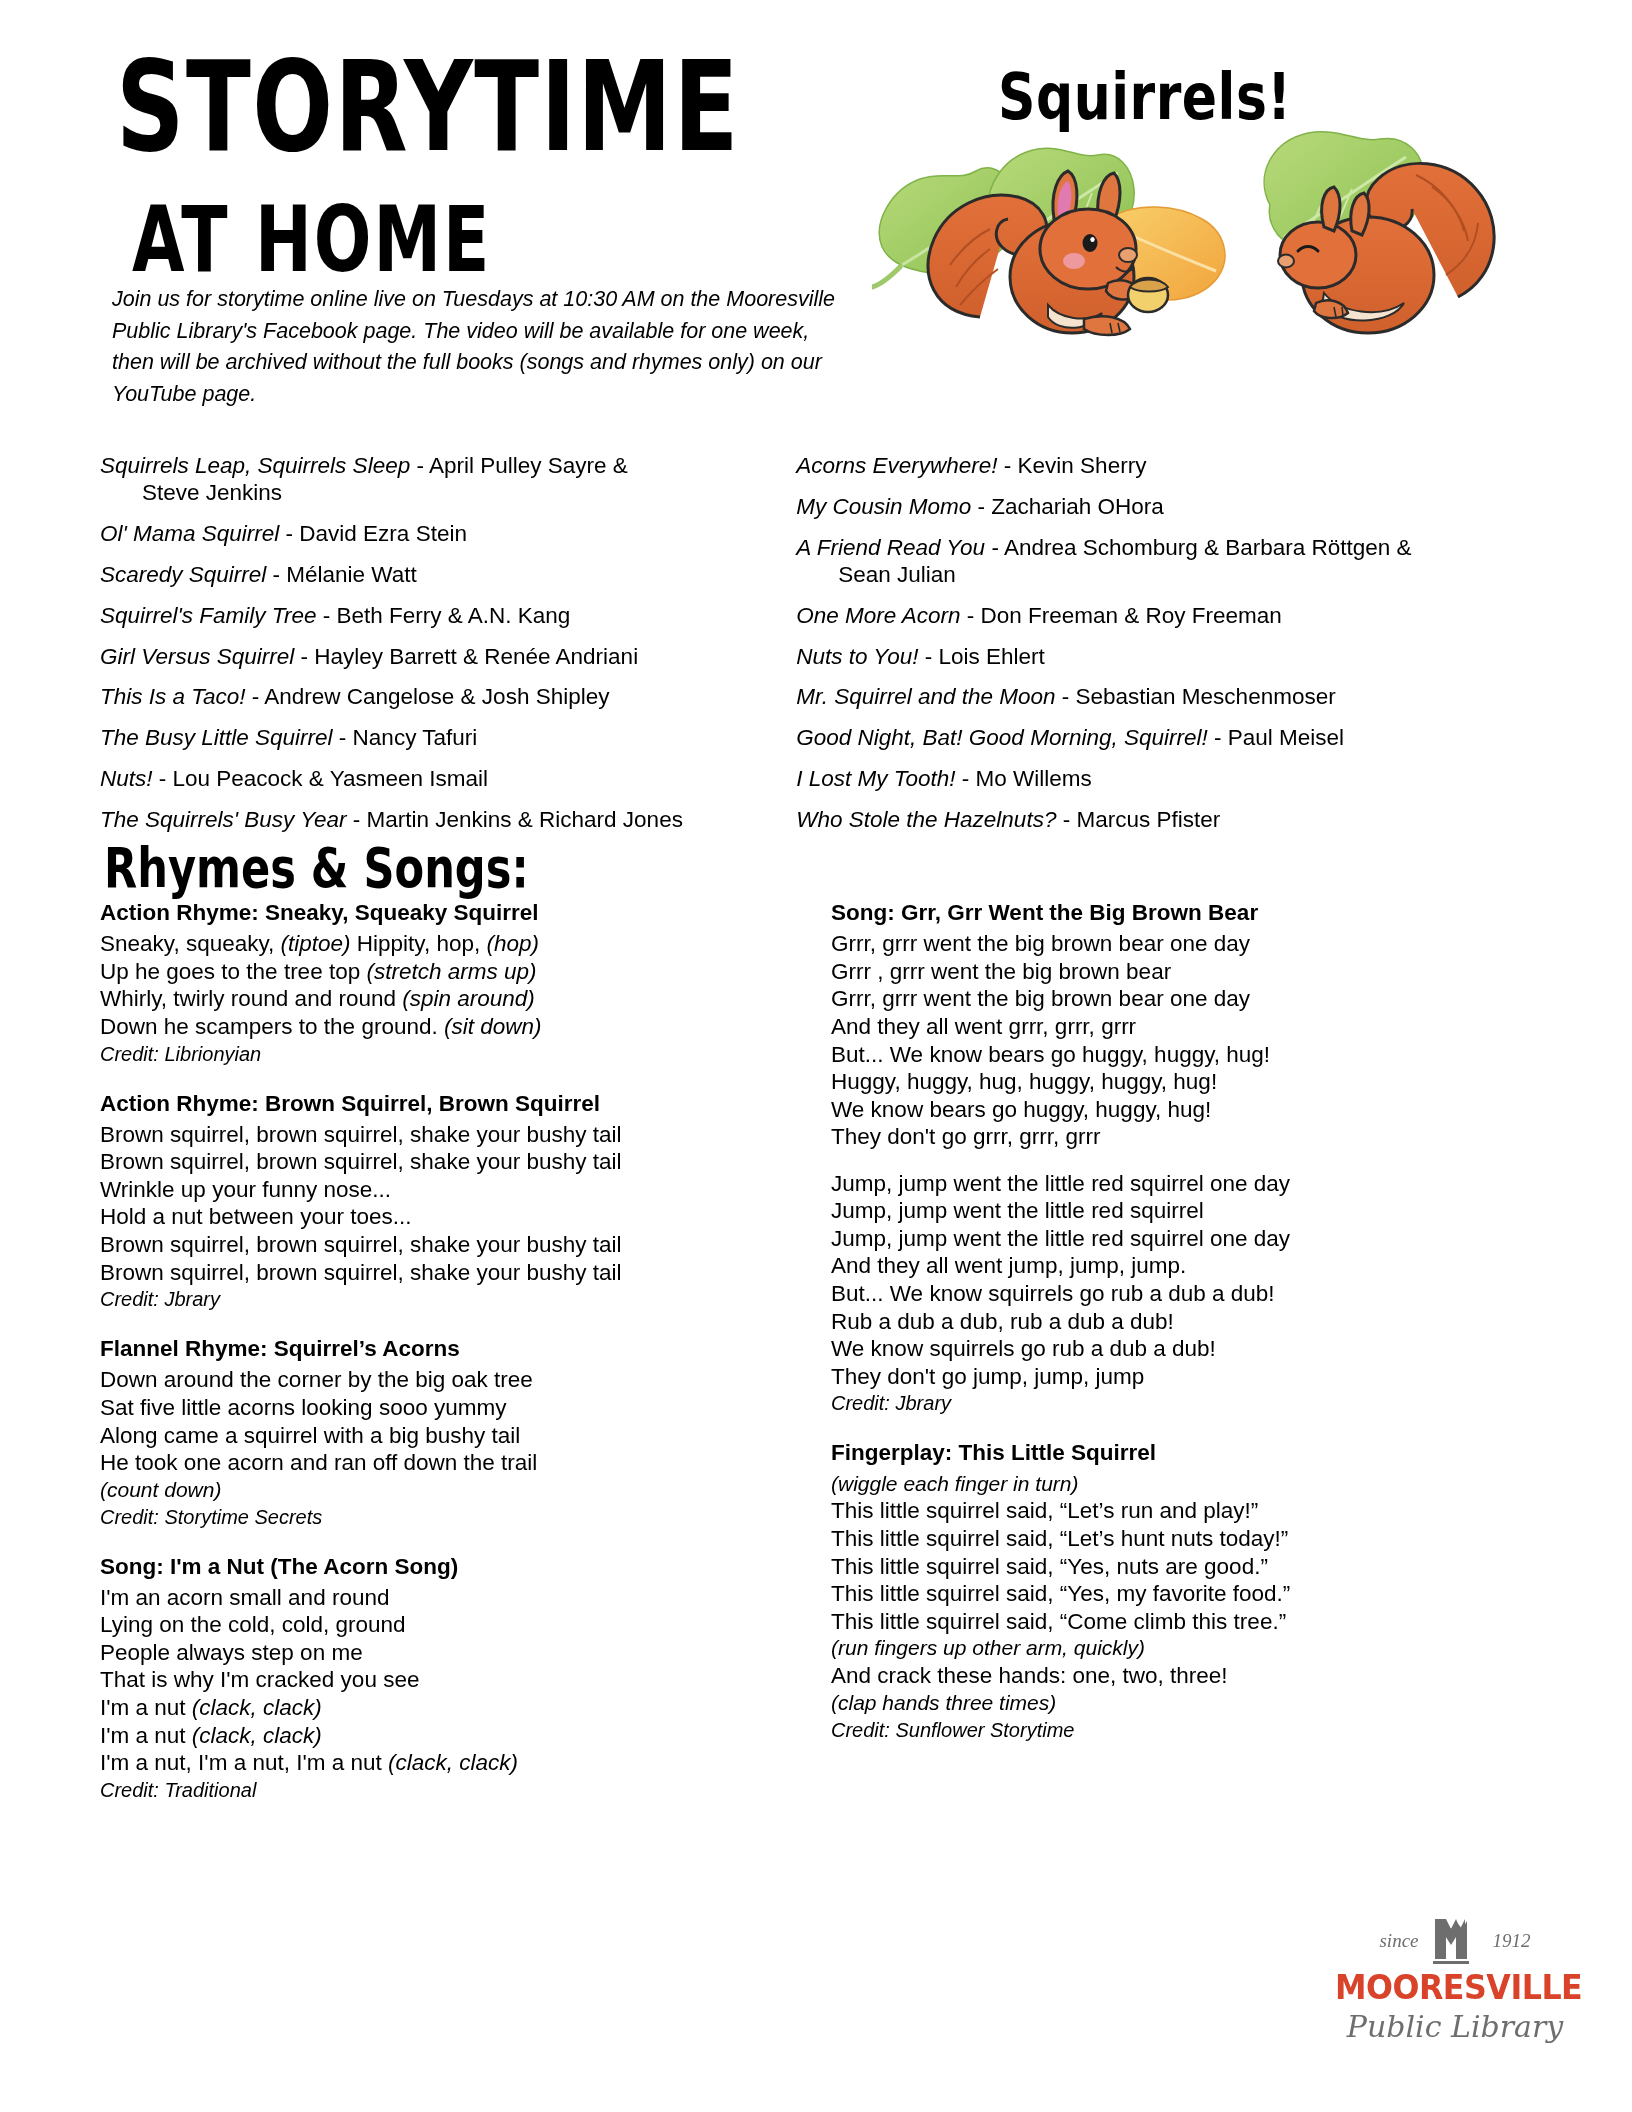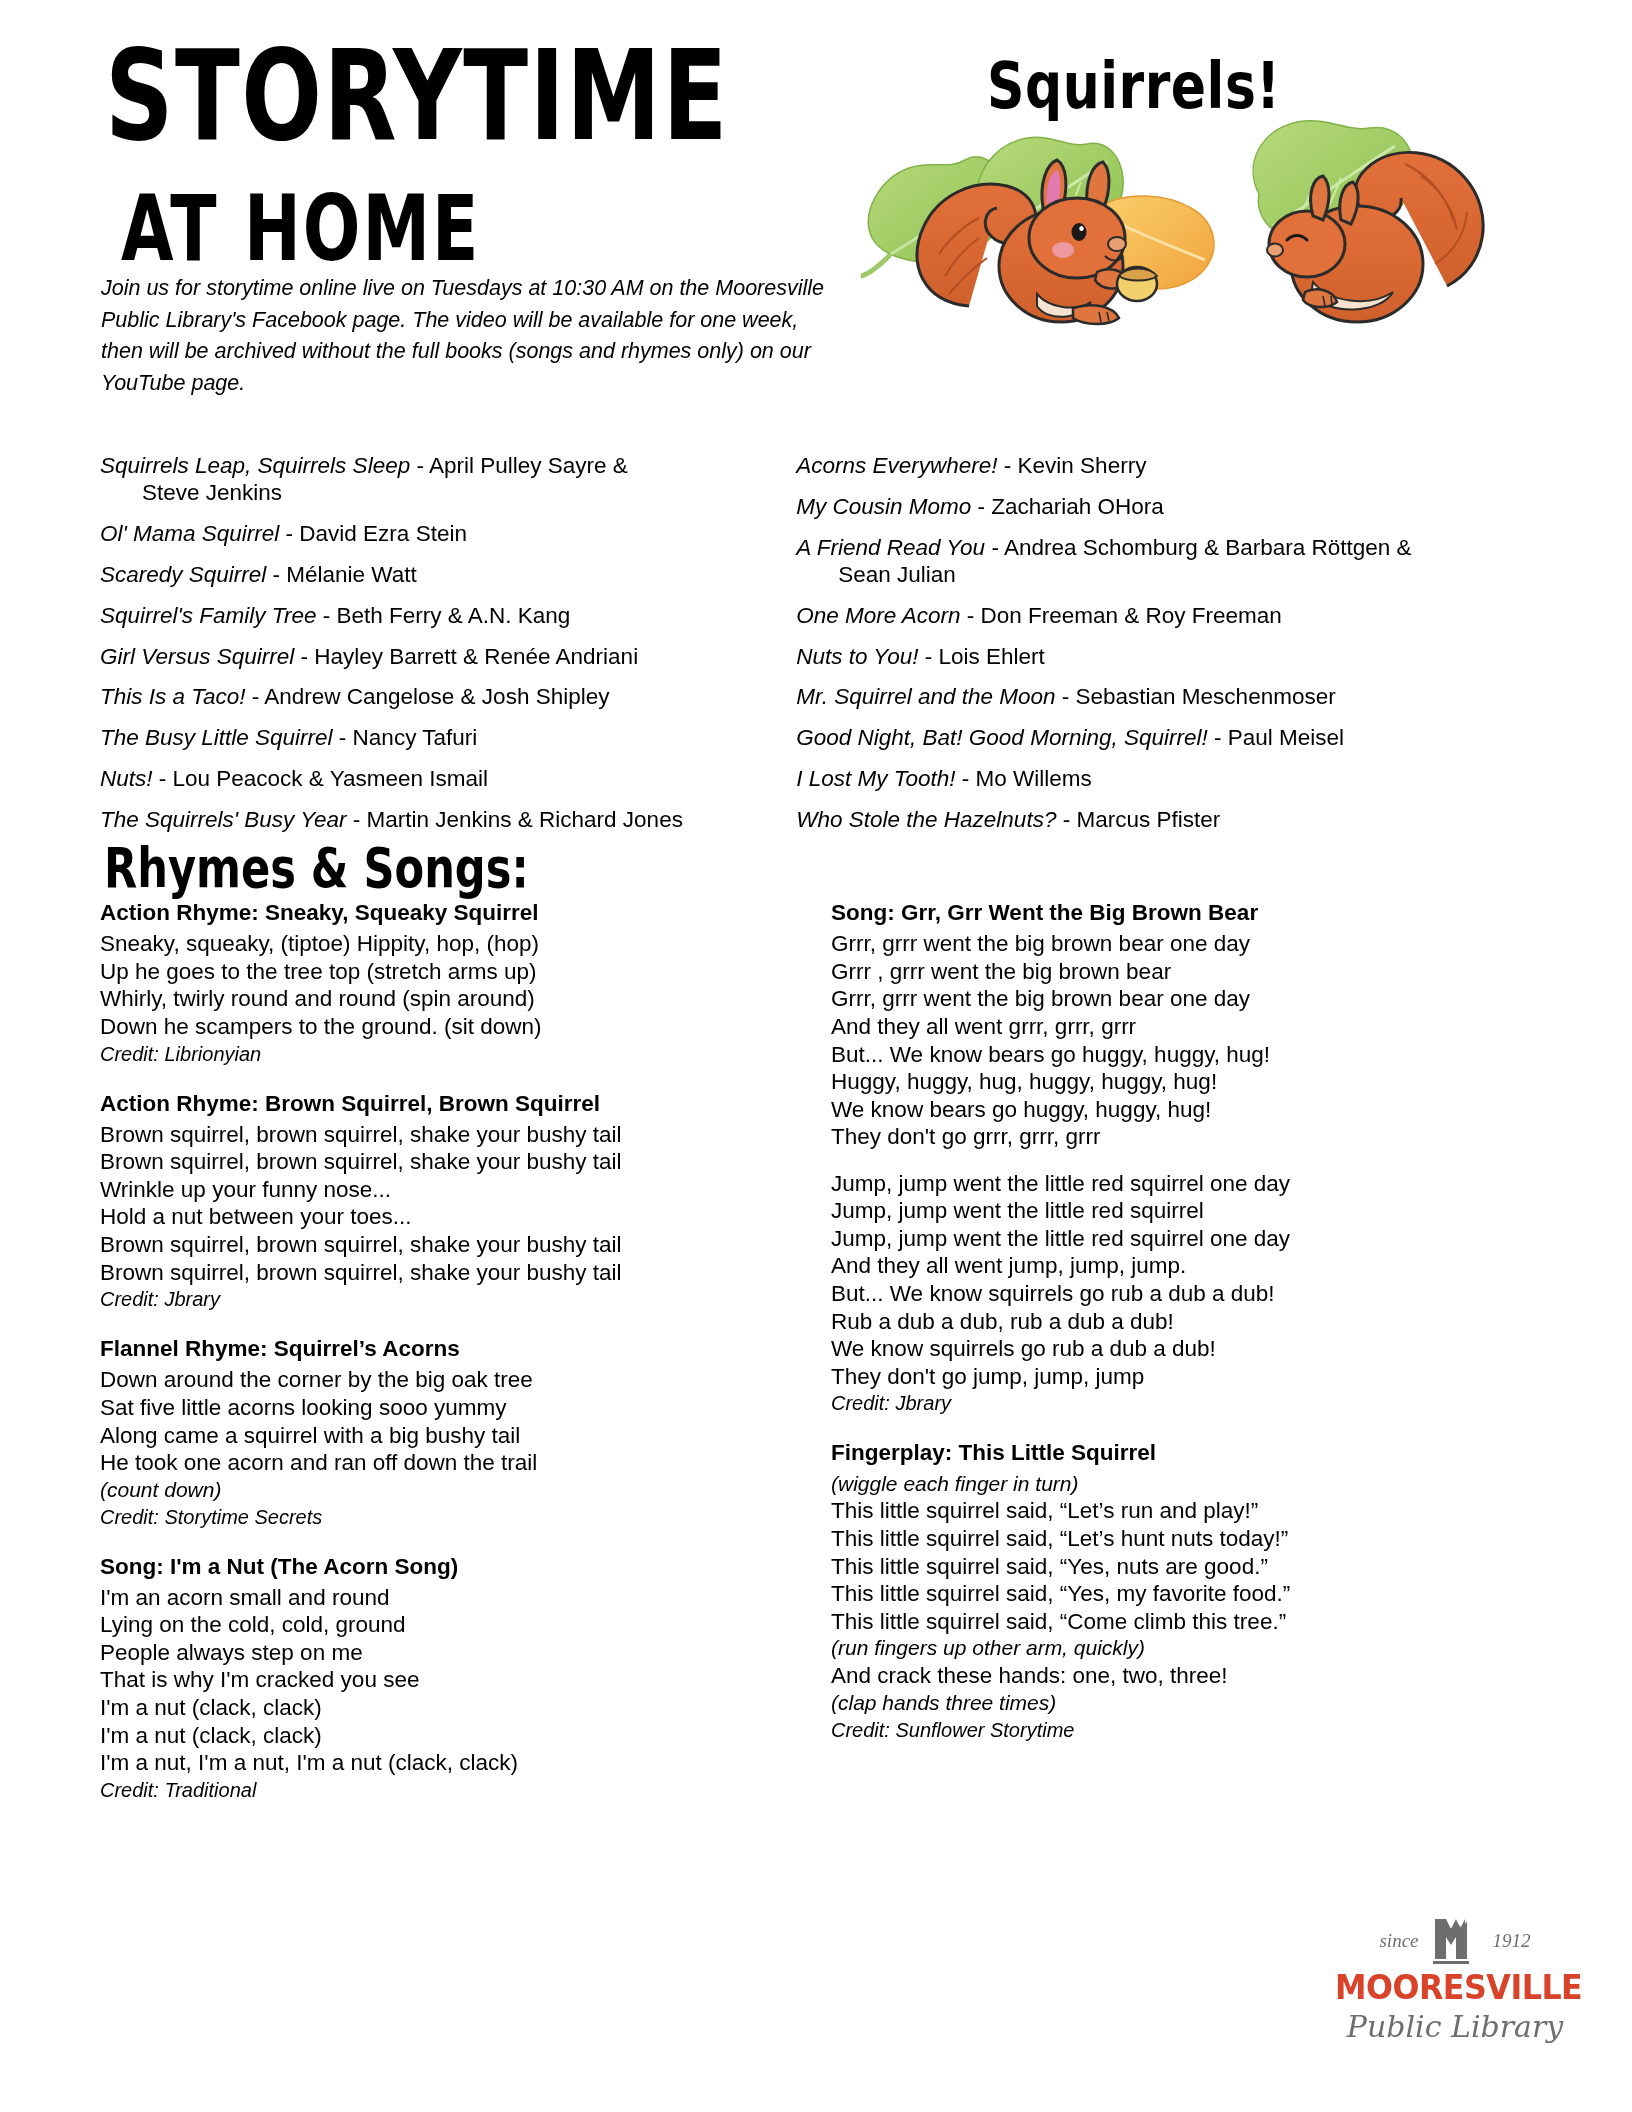--- a/index.html
+++ b/index.html
@@ -14,21 +14,21 @@
     color: #000000;
     position: relative;
     overflow: hidden;
   }
 
   .page {
     position: relative;
     width: 1632px;
     height: 2112px;
     box-sizing: border-box;
-    padding: 1px;
+    padding: 12px;
   }
 
   
   .header {
     position: relative;
     height: 370px;
   }
   .title-block {
     position: absolute;
     left: 104px;
@@ -146,21 +146,21 @@
     font-weight: bold;
     line-height: 1.3;
     margin-bottom: 3px;
     color: #000;
   }
   .rhyme-line {
     font-size: 22.5px;
     line-height: 1.225;
     color: #000;
   }
-  .rhyme-line .i { }
+  .rhyme-line .i { font-style: italic; }
   .rhyme-credit {
     font-size: 20px;
     font-style: italic;
     line-height: 1.3;
     color: #000;
   }
   .rhyme-stage {
     font-size: 21px;
     font-style: italic;
     line-height: 1.28;

